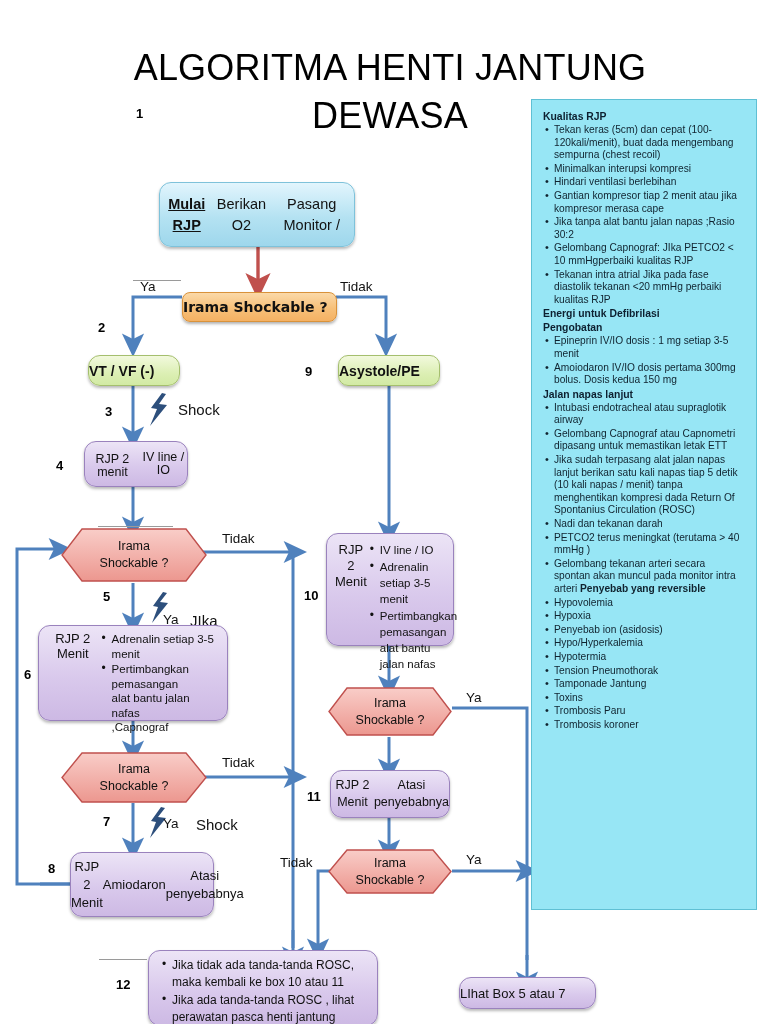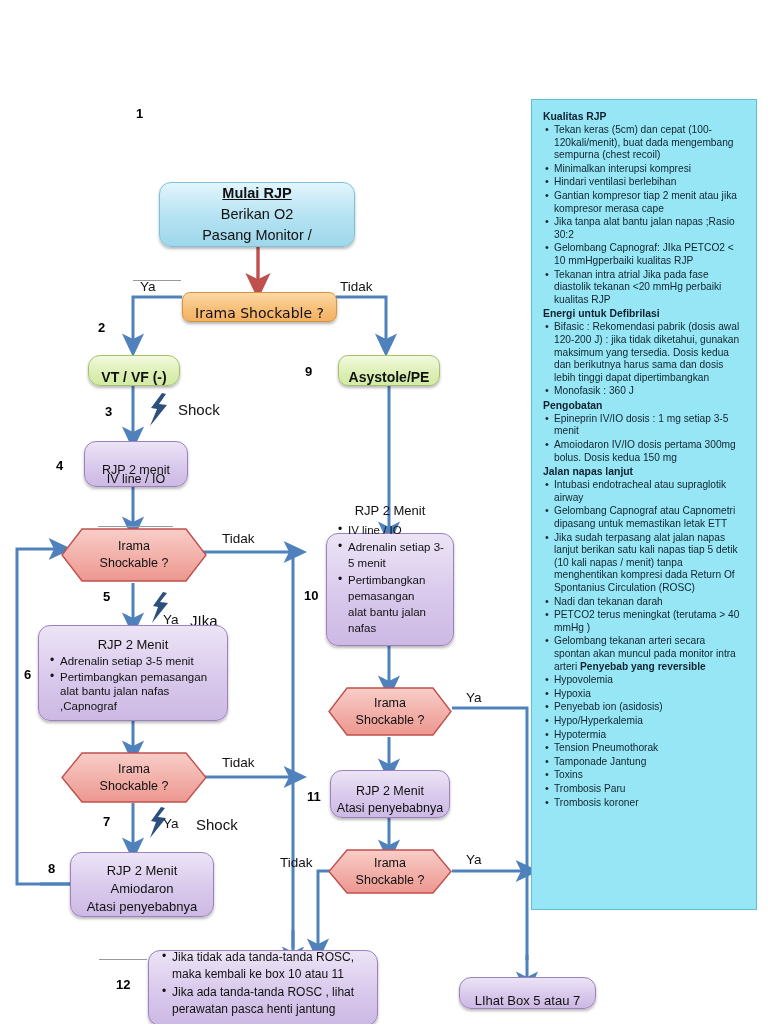--- a/index.html
+++ b/index.html
@@ -15,21 +15,21 @@
     position:absolute;left:130px;top:44px;width:520px;
     text-align:center;font-size:36px;line-height:48px;
     font-weight:400;letter-spacing:.2px;color:#000;
   }
 
   
   .num{position:absolute;font-size:13px;font-weight:700;color:#000;}
 
   
   .node{position:absolute;box-sizing:border-box;display:flex;
-        flex-direction:column;align-items:center;justify-content:flex-end;
+        flex-direction:row;align-items:center;justify-content:flex-start;
         text-align:center;}
 
   .rbox{border-radius:12px;border:1px solid rgba(0,0,0,.25);
         box-shadow:0 2px 3px rgba(0,0,0,.28);}
 
   .blue-box{background:linear-gradient(180deg,#e2f5fd 0%,#b4e2f2 55%,#9ed7ec 100%);
             border:1px solid #7ec2da;}
   .green-box{background:linear-gradient(180deg,#f2f9dd 0%,#dcefb4 60%,#d2eaa4 100%);
              border:1px solid #a5bf6e;}
   .purple-box{background:linear-gradient(180deg,#ece4f6 0%,#d9c9ec 55%,#cdb9e4 100%);
@@ -79,20 +79,24 @@
     font-size:11.5px;font-weight:700;line-height:16px;color:#111;}
 
   
   .rule{position:absolute;background:#9a9a9a;height:1px;}
 </style>
 </head>
 <body>
 
 <div class="stage">
 
+  <div class="title">
+    <div>ALGORITMA HENTI JANTUNG</div>
+    <div>DEWASA</div>
+  </div>
 
   <svg class="wires" viewBox="0 0 768 1024" xmlns="http://www.w3.org/2000/svg">
     <defs>
       <marker id="ah" markerWidth="9" markerHeight="9" refX="4.2" refY="4.3" orient="auto" markerUnits="strokeWidth">
         <path d="M0.4,0.6 L8.2,4.3 L0.4,8.0 L2.2,4.3 Z" fill="#4f81bd"></path>
       </marker>
       <marker id="ahr" markerWidth="9" markerHeight="9" refX="4.2" refY="4.3" orient="auto" markerUnits="strokeWidth">
         <path d="M0.4,0.6 L8.2,4.3 L0.4,8.0 L2.2,4.3 Z" fill="#c0504d"></path>
       </marker>
     </defs>
@@ -147,21 +151,21 @@
   <div class="node rbox blue-box clip" style="left:159px;top:182px;width:196px;height:65px;font-size:14.5px;line-height:21px;">
     <span class="line ttl">Mulai RJP</span>
     <span class="line">Berikan O2</span>
     <span class="line">Pasang Monitor /</span>
   </div>
 
   <div class="rule" style="left:133px;top:280px;width:48px;"></div>
   <div class="rule" style="left:98px;top:526px;width:75px;"></div>
   <div class="rule" style="left:99px;top:959px;width:48px;"></div>
 
-  <div class="node orange-node" style="left:182px;top:292px;width:155px;height:30px;font-size:14px;font-weight:400;font-family:'DejaVu Sans',sans-serif;">
+  <div class="node orange-node" style="left:182px;top:292px;width:155px;height:30px;font-size:14px;font-weight:700;font-family:'DejaVu Sans',sans-serif;">
     <span>Irama Shockable ?</span>
   </div>
   <div class="elabel" style="left:140px;top:279px;">Ya</div>
   <div class="elabel" style="left:340px;top:279px;">Tidak</div>
 
   <div class="num" style="left:98px;top:320px;">2</div>
   <div class="node rbox green-box" style="left:88px;top:355px;width:92px;height:31px;font-size:14px;">
     <span class="ttl">VT / VF (-)</span>
   </div>
 
@@ -332,24 +336,20 @@
       <li>Gantian kompresor tiap 2 menit atau jika kompresor merasa cape</li>
       <li>Jika tanpa alat bantu jalan napas ;Rasio 30:2</li>
       <li>Gelombang Capnograf: JIka PETCO2 &lt; 10 mmHgperbaiki kualitas RJP</li>
       <li>
         <span>Tekanan intra atrial</span>
         <span class="plain">Jika pada fase diastolik tekanan &lt;20 mmHg perbaiki kualitas RJP</span>
       </li>
     </ul>
 
     <div class="h">Energi untuk Defibrilasi</div>
-    <ul>
-      <li>Bifasic : Rekomendasi pabrik (dosis awal 120-200 J) : jika tidak diketahui, gunakan maksimum yang tersedia. Dosis kedua dan berikutnya harus sama dan dosis lebih tinggi dapat dipertimbangkan</li>
-      <li>Monofasik : 360 J</li>
-    </ul>
 
     <div class="h">Pengobatan</div>
     <ul>
       <li>Epineprin IV/IO dosis : 1 mg setiap 3-5 menit</li>
       <li>Amoiodaron IV/IO dosis pertama 300mg bolus. Dosis kedua 150 mg</li>
     </ul>
 
     <div class="h">Jalan napas lanjut</div>
     <ul>
       <li>Intubasi endotracheal atau supraglotik airway</li>

